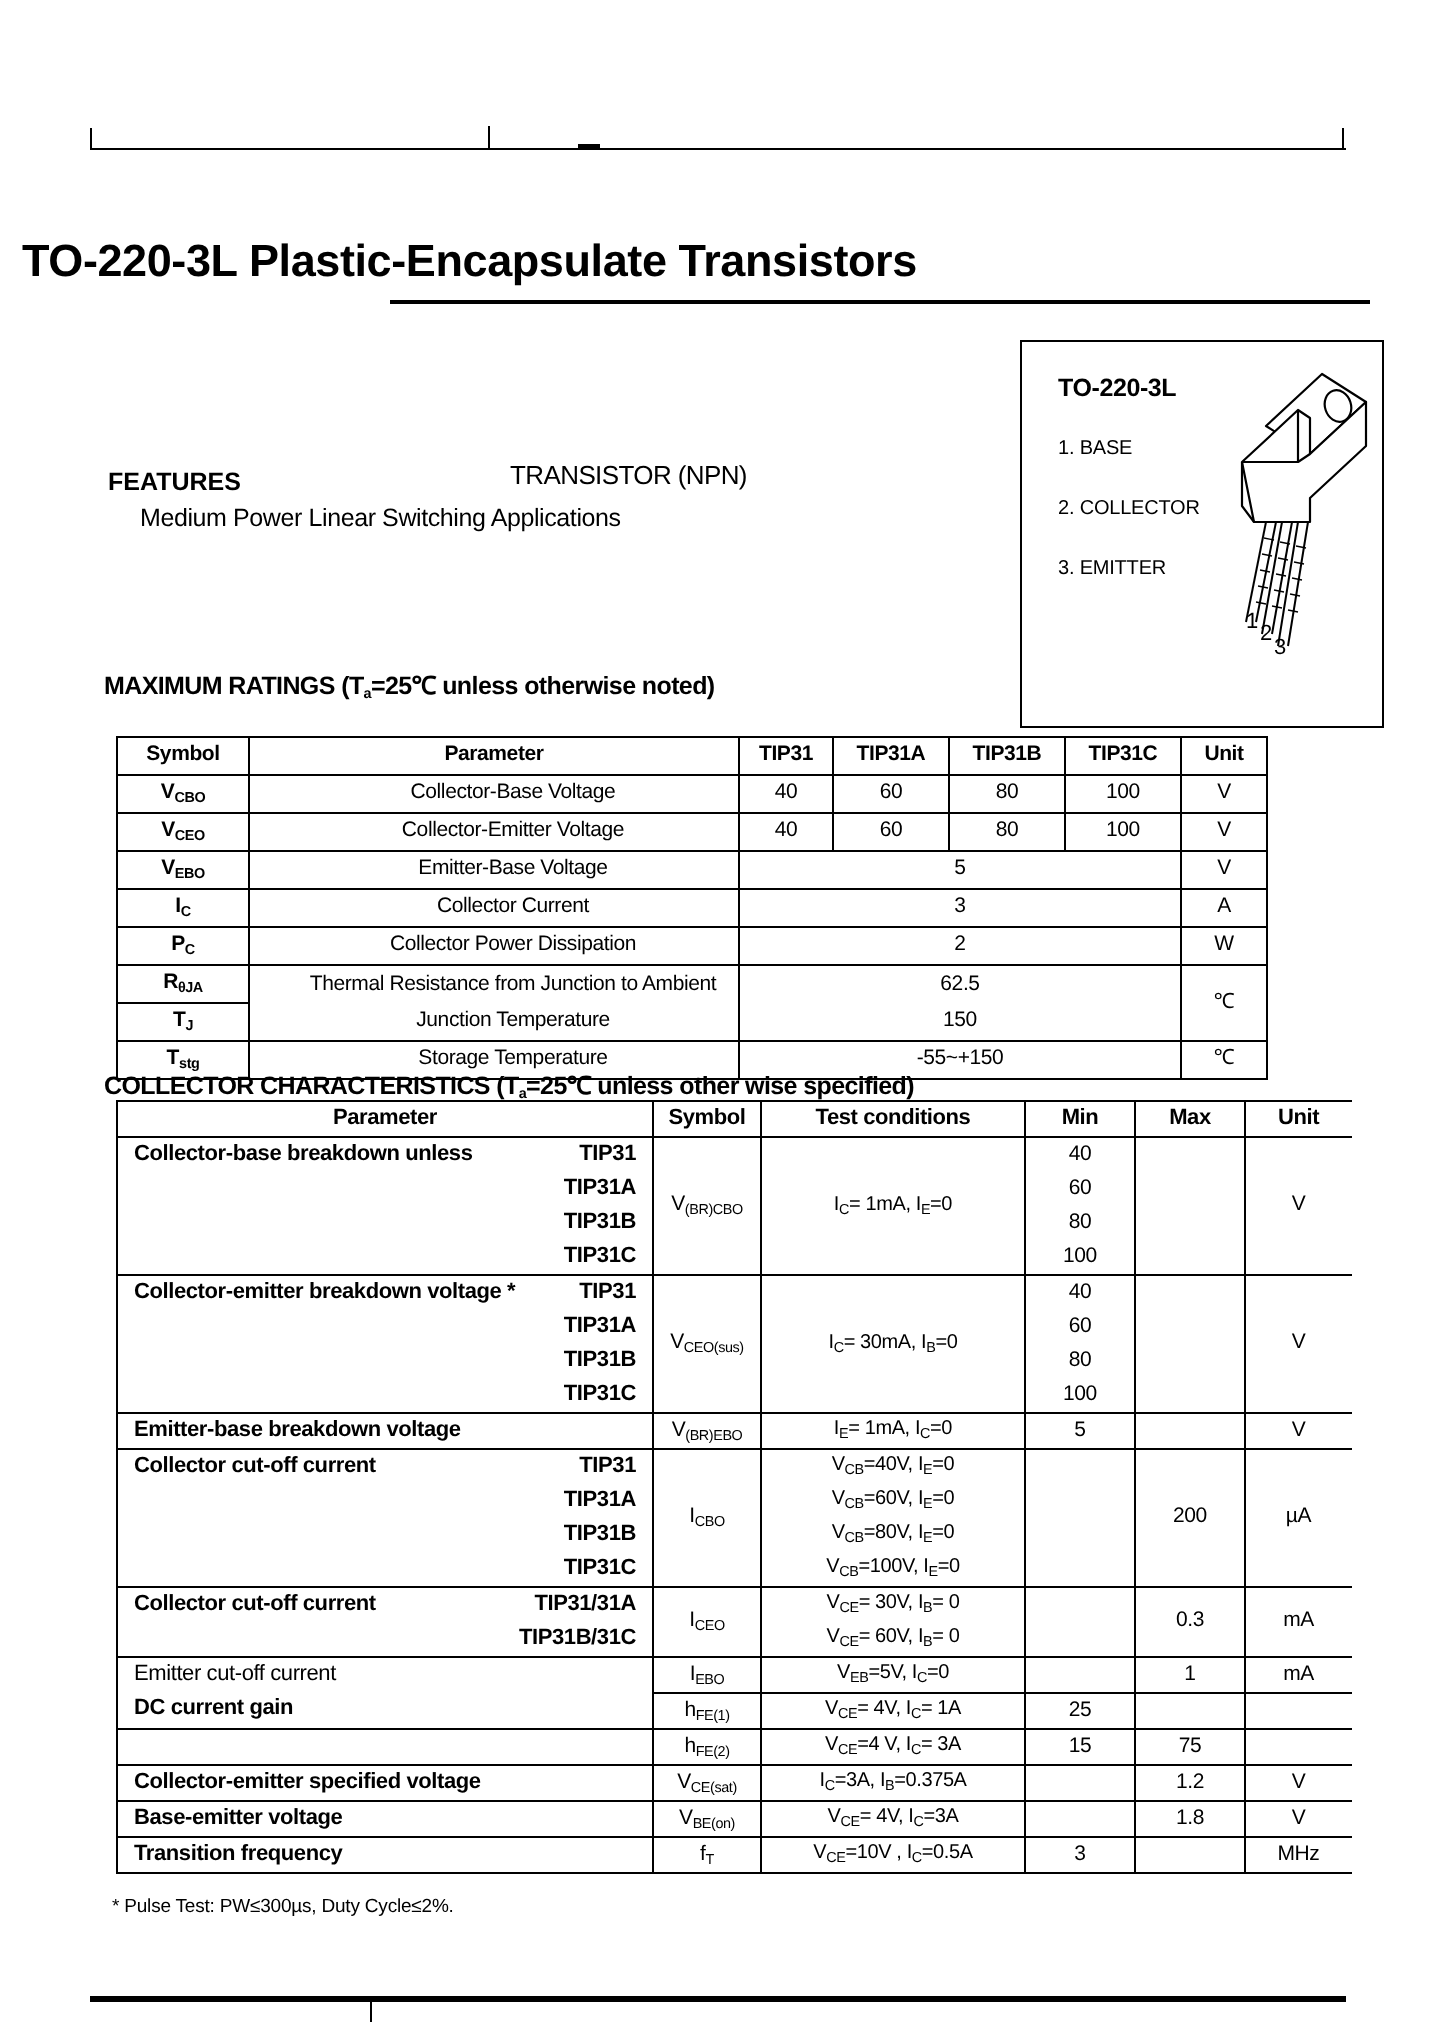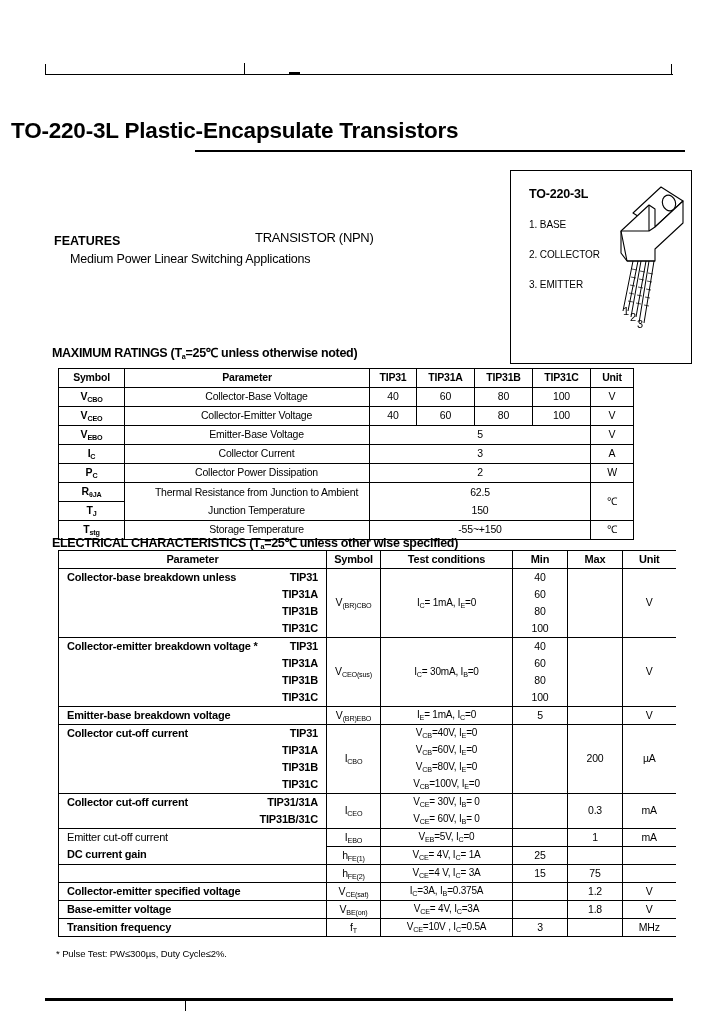--- a/index.html
+++ b/index.html
@@ -142,21 +142,21 @@
   .pin-n3 { left: 126px; top: 147px; }
 
   
   .sec-caption {
     position: absolute;
     font-size: 12.5px;
     font-weight: bold;
     letter-spacing: -0.3px;
     white-space: nowrap;
   }
-  .sec-max { left: 52px; top: 344px; }
+  .sec-max { left: 52px; top: 334px; }
   .sec-ele { left: 52px; top: 534px; }
 
   
   table {
     border-collapse: collapse;
     table-layout: fixed;
   }
   td, th {
     border: 1px solid #000;
     font-size: 10.5px;
@@ -378,21 +378,21 @@
       <tr>
         <td class="sym"><span>T</span><sub>stg</sub></td>
         <td class="param">Storage Temperature</td>
         <td colspan="4">-55~+150</td>
         <td>℃</td>
       </tr>
     </tbody>
   </table>
 
   <div class="sec-caption sec-ele">
-    <span>ELECTRICAL CHARACTERISTICS (</span><span>T<sub>a</sub></span><span>=25℃ unless other wise specified)</span>
+    <span>COLLECTOR CHARACTERISTICS (</span><span>T<sub>a</sub></span><span>=25℃ unless other wise specified)</span>
   </div>
 
   <table class="tbl-ele">
     <colgroup>
       <col style="width:268px">
         <col style="width:54px">
         <col style="width:132px">
       <col style="width:55px">
         <col style="width:55px">
         <col style="width:53px">

